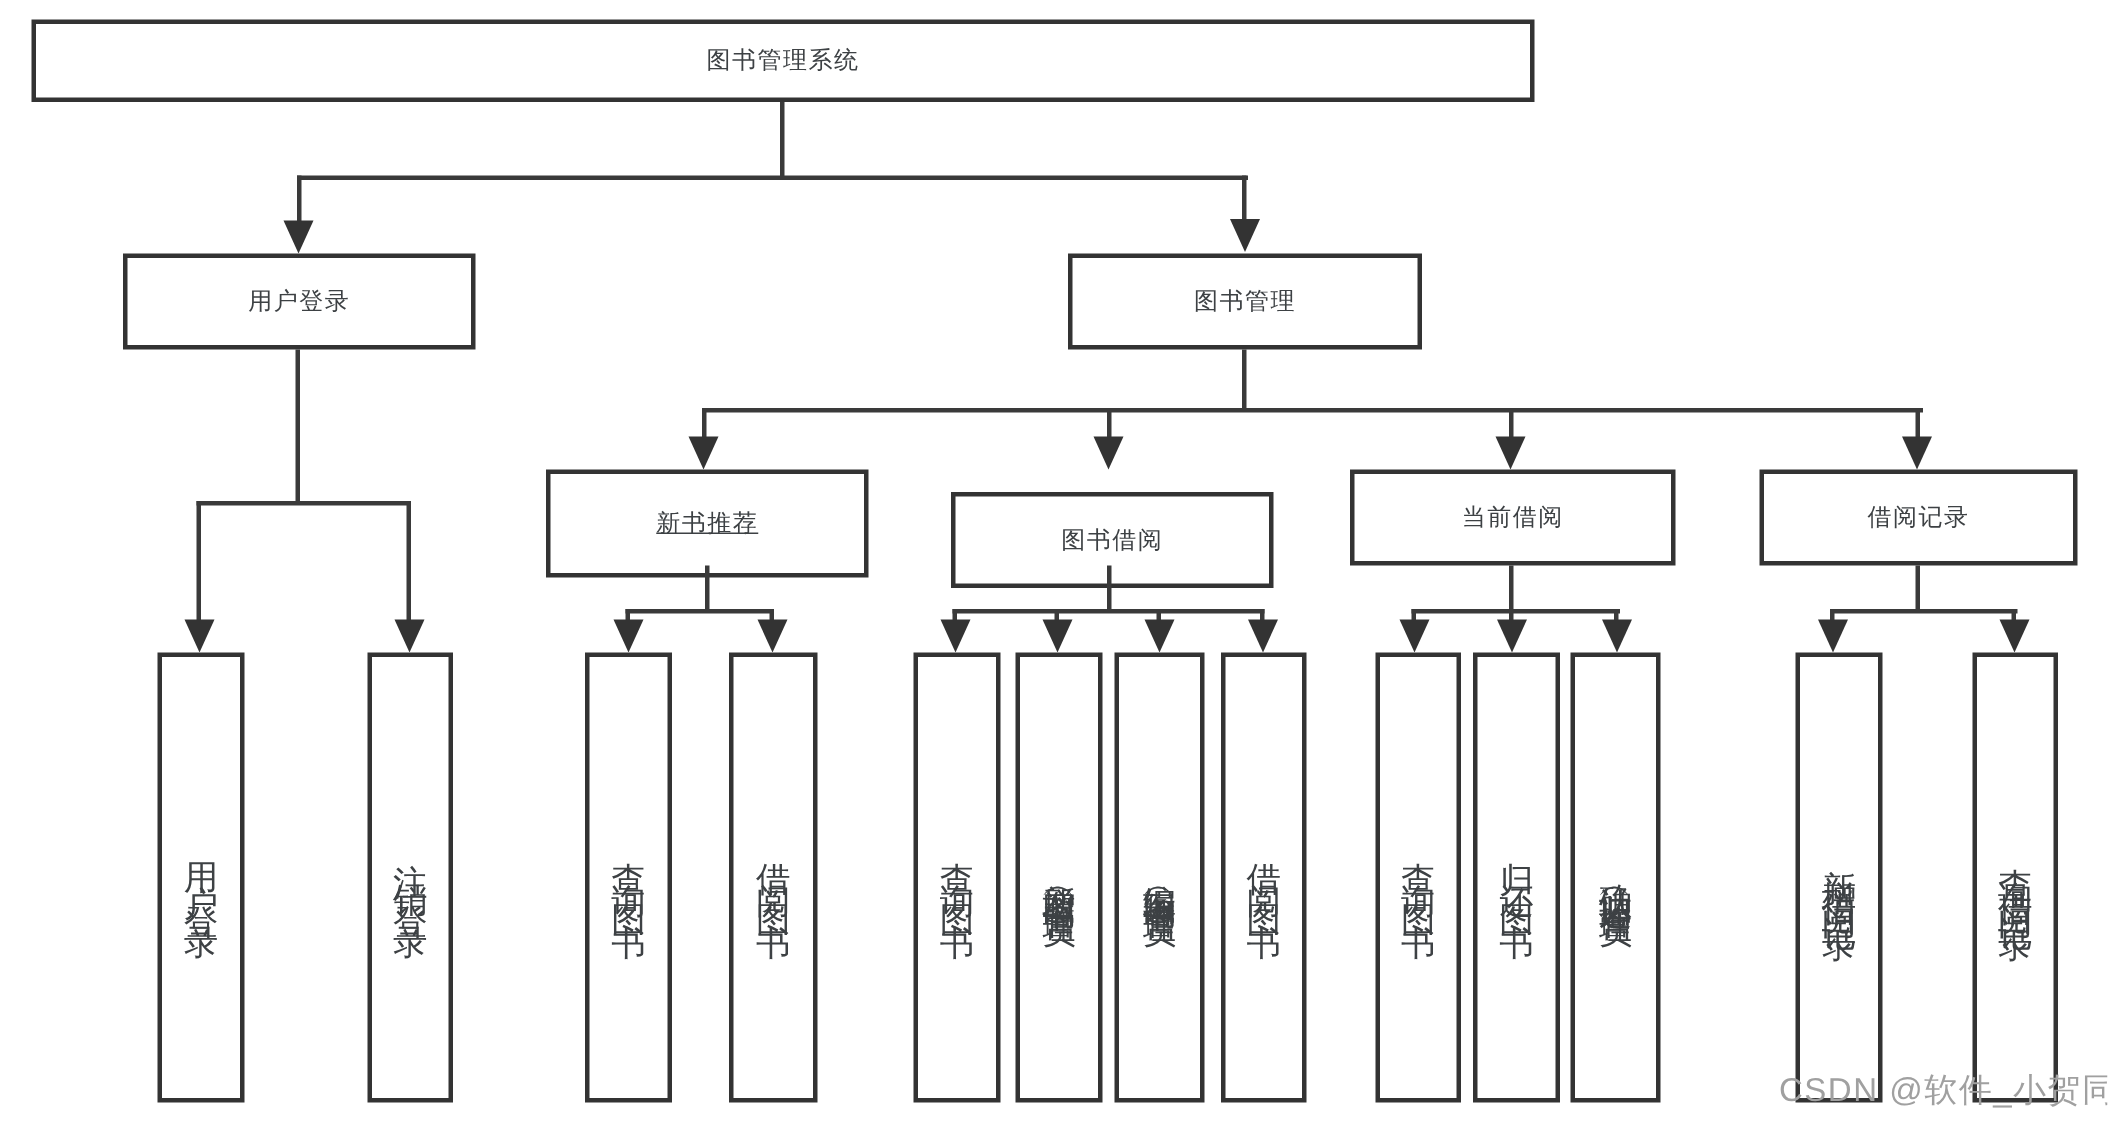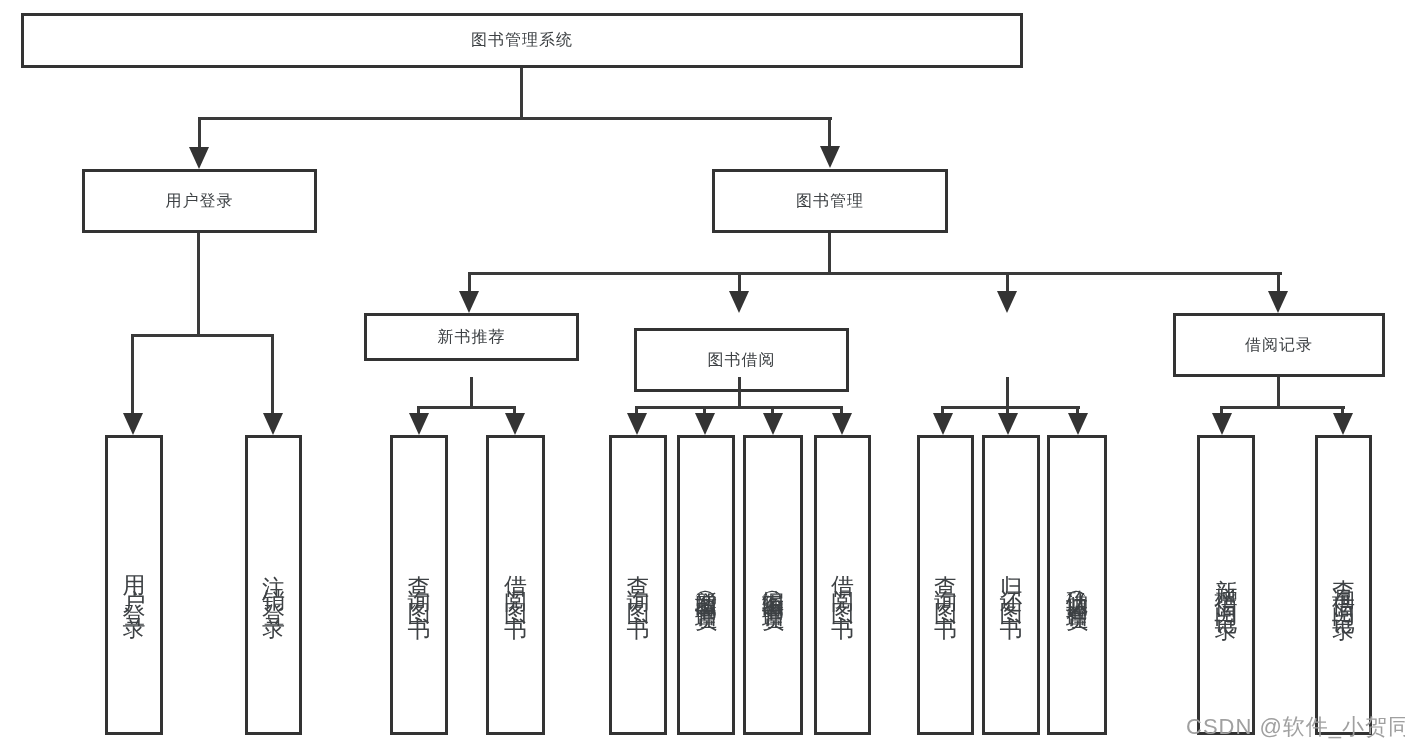--- a/index.html
+++ b/index.html
@@ -83,25 +83,28 @@
   <div class="hline" style="left:468px;top:272px;width:814px;"></div>
   <div class="vline" style="left:468px;top:272px;height:21px;"></div>
   <div class="arr" style="left:459px;top:291px;"></div>
   <div class="vline" style="left:738px;top:272px;height:21px;"></div>
   <div class="arr" style="left:729px;top:291px;"></div>
   <div class="vline" style="left:1006px;top:272px;height:21px;"></div>
   <div class="arr" style="left:997px;top:291px;"></div>
   <div class="vline" style="left:1277px;top:272px;height:21px;"></div>
   <div class="arr" style="left:1268px;top:291px;"></div>
 
-  <div class="box" style="left:364px;top:313px;width:215px;height:48px;">
+  <div class="box" style="left:364px;top:313px;width:215px;height:72px;text-decoration:underline;">
     <span>新书推荐</span>
   </div>
   <div class="box" style="left:634px;top:328px;width:215px;height:64px;">
     <span>图书借阅</span>
+  </div>
+  <div class="box" style="left:900px;top:313px;width:217px;height:64px;">
+    <span>当前借阅</span>
   </div>
   <div class="box" style="left:1173px;top:313px;width:212px;height:64px;">
     <span>借阅记录</span>
   </div>
 
   <div class="vline" style="left:197px;top:233px;height:103px;"></div>
   <div class="hline" style="left:131px;top:334px;width:143px;"></div>
   <div class="vline" style="left:131px;top:334px;height:81px;"></div>
   <div class="arr" style="left:123px;top:413px;"></div>
   <div class="vline" style="left:271px;top:334px;height:81px;"></div>

